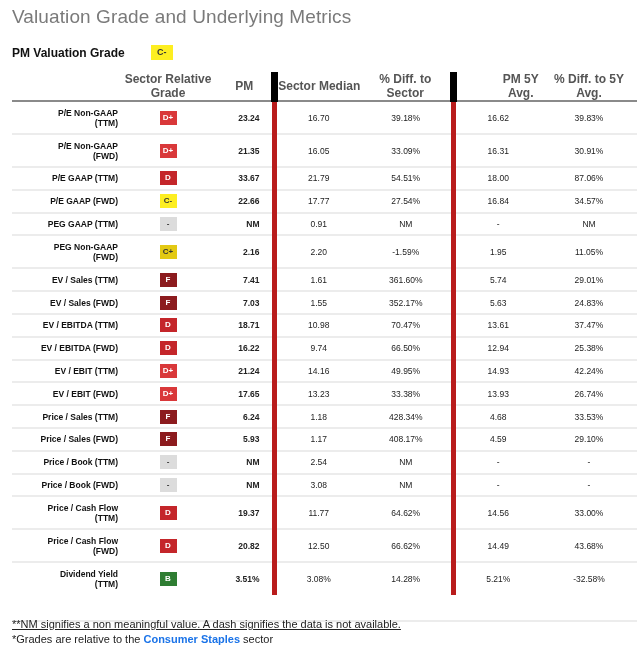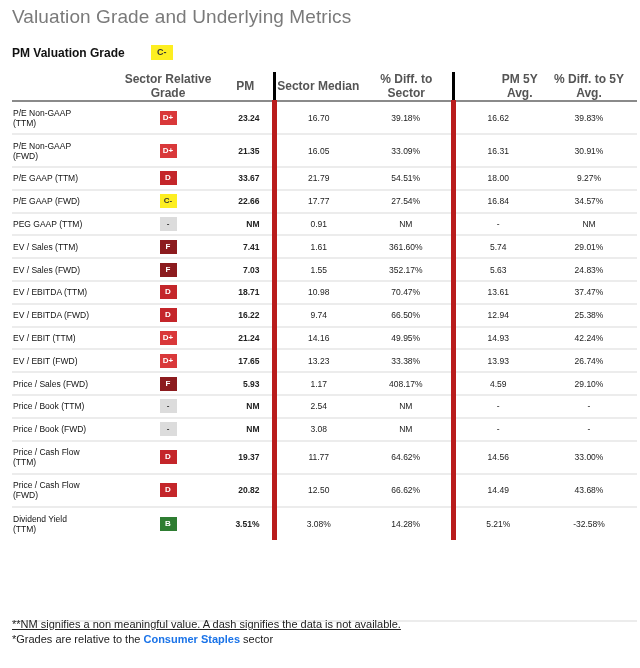--- a/index.html
+++ b/index.html
@@ -14,24 +14,24 @@
   th.metric-h { width: 106px; }
   th.grade-h { width: 100px; }
   th.pm-h { width: 56px; }
   th.median-h { width: 87px; }
   th.diff-h { width: 92px; margin-top: 10px; }
   th.avg-h { width: 88px; padding-left: 44px; }
   th.diff5-h { width: 96px; margin-top: 29px; }
   td { font-size: 8.5px; text-align: center; color: #222; border-bottom: 2px solid #ececec; padding: 0; }
   tr.tall td { height: 33px; }
   tr.short td { height: 22.8px; }
-  td.metric { text-align: left; font-weight: normal; color: #111; line-height: 10px; padding-left: 1px; }
+  td.metric { text-align: right; font-weight: bold; color: #111; line-height: 10px; padding-left: 1px; }
   td.pm { font-weight: bold; text-align: right; padding-right: 12px; }
   .sep-l { border-left: 5px solid #b91c1c; }
-  th.sep-l { border-left: 3px solid #000000; }
+  th.sep-l { border-left: 7px solid #000000; }
   .badge { display: inline-block; width: 17px; height: 14px; line-height: 14px; font-size: 8px; font-weight: bold; text-align: center; color: #fff; }
   tr.last td { border-bottom: none; }
   .bottom-rule { position: absolute; left: 12px; top: 620px; width: 625px; height: 2px; background: #ececec; }
   .note { position: absolute; left: 12px; font-size: 11px; color: #222; }
   .note1 { top: 633px; }
   .note2 { top: 618px; text-decoration: underline; }
   .link { color: #1a73e8; font-weight: bold; }
 </style>
 </head>
 <body>
@@ -74,40 +74,49 @@
         <td class="sep-l">16.31</td>
         <td>30.91%</td>
       </tr>
       <tr class="short">
         <td class="metric"><span>P/E GAAP (TTM)</span></td>
         <td><span class="badge" style="background: rgb(196, 38, 42);">D</span></td>
         <td class="pm">33.67</td>
         <td class="sep-l">21.79</td>
         <td>54.51%</td>
         <td class="sep-l">18.00</td>
-        <td>9.27%</td>
+        <td>87.06%</td>
       </tr>
       <tr class="short">
         <td class="metric"><span>P/E GAAP (FWD)</span></td>
         <td><span class="badge" style="background: rgb(253, 238, 33); color: rgb(51, 51, 51);">C-</span></td>
         <td class="pm">22.66</td>
         <td class="sep-l">17.77</td>
         <td>27.54%</td>
         <td class="sep-l">16.84</td>
         <td>34.57%</td>
       </tr>
       <tr class="short">
         <td class="metric"><span>PEG GAAP (TTM)</span></td>
         <td><span class="badge" style="background: rgb(220, 220, 220); color: rgb(51, 51, 51);">-</span></td>
         <td class="pm">NM</td>
         <td class="sep-l">0.91</td>
         <td>NM</td>
         <td class="sep-l">-</td>
         <td>NM</td>
       </tr>
+      <tr class="tall">
+        <td class="metric"><span>PEG Non-GAAP</span><br><span>(FWD)</span></td>
+        <td><span class="badge" style="background: rgb(227, 201, 19); color: rgb(51, 51, 51);">C+</span></td>
+        <td class="pm">2.16</td>
+        <td class="sep-l">2.20</td>
+        <td>-1.59%</td>
+        <td class="sep-l">1.95</td>
+        <td>11.05%</td>
+      </tr>
       <tr class="short">
         <td class="metric"><span>EV / Sales (TTM)</span></td>
         <td><span class="badge" style="background: rgb(140, 27, 30);">F</span></td>
         <td class="pm">7.41</td>
         <td class="sep-l">1.61</td>
         <td>361.60%</td>
         <td class="sep-l">5.74</td>
         <td>29.01%</td>
       </tr>
       <tr class="short">
@@ -147,20 +156,29 @@
         <td>42.24%</td>
       </tr>
       <tr class="short">
         <td class="metric"><span>EV / EBIT (FWD)</span></td>
         <td><span class="badge" style="background: rgb(217, 56, 58);">D+</span></td>
         <td class="pm">17.65</td>
         <td class="sep-l">13.23</td>
         <td>33.38%</td>
         <td class="sep-l">13.93</td>
         <td>26.74%</td>
+      </tr>
+      <tr class="short">
+        <td class="metric"><span>Price / Sales (TTM)</span></td>
+        <td><span class="badge" style="background: rgb(140, 27, 30);">F</span></td>
+        <td class="pm">6.24</td>
+        <td class="sep-l">1.18</td>
+        <td>428.34%</td>
+        <td class="sep-l">4.68</td>
+        <td>33.53%</td>
       </tr>
       <tr class="short">
         <td class="metric"><span>Price / Sales (FWD)</span></td>
         <td><span class="badge" style="background: rgb(140, 27, 30);">F</span></td>
         <td class="pm">5.93</td>
         <td class="sep-l">1.17</td>
         <td>408.17%</td>
         <td class="sep-l">4.59</td>
         <td>29.10%</td>
       </tr>

